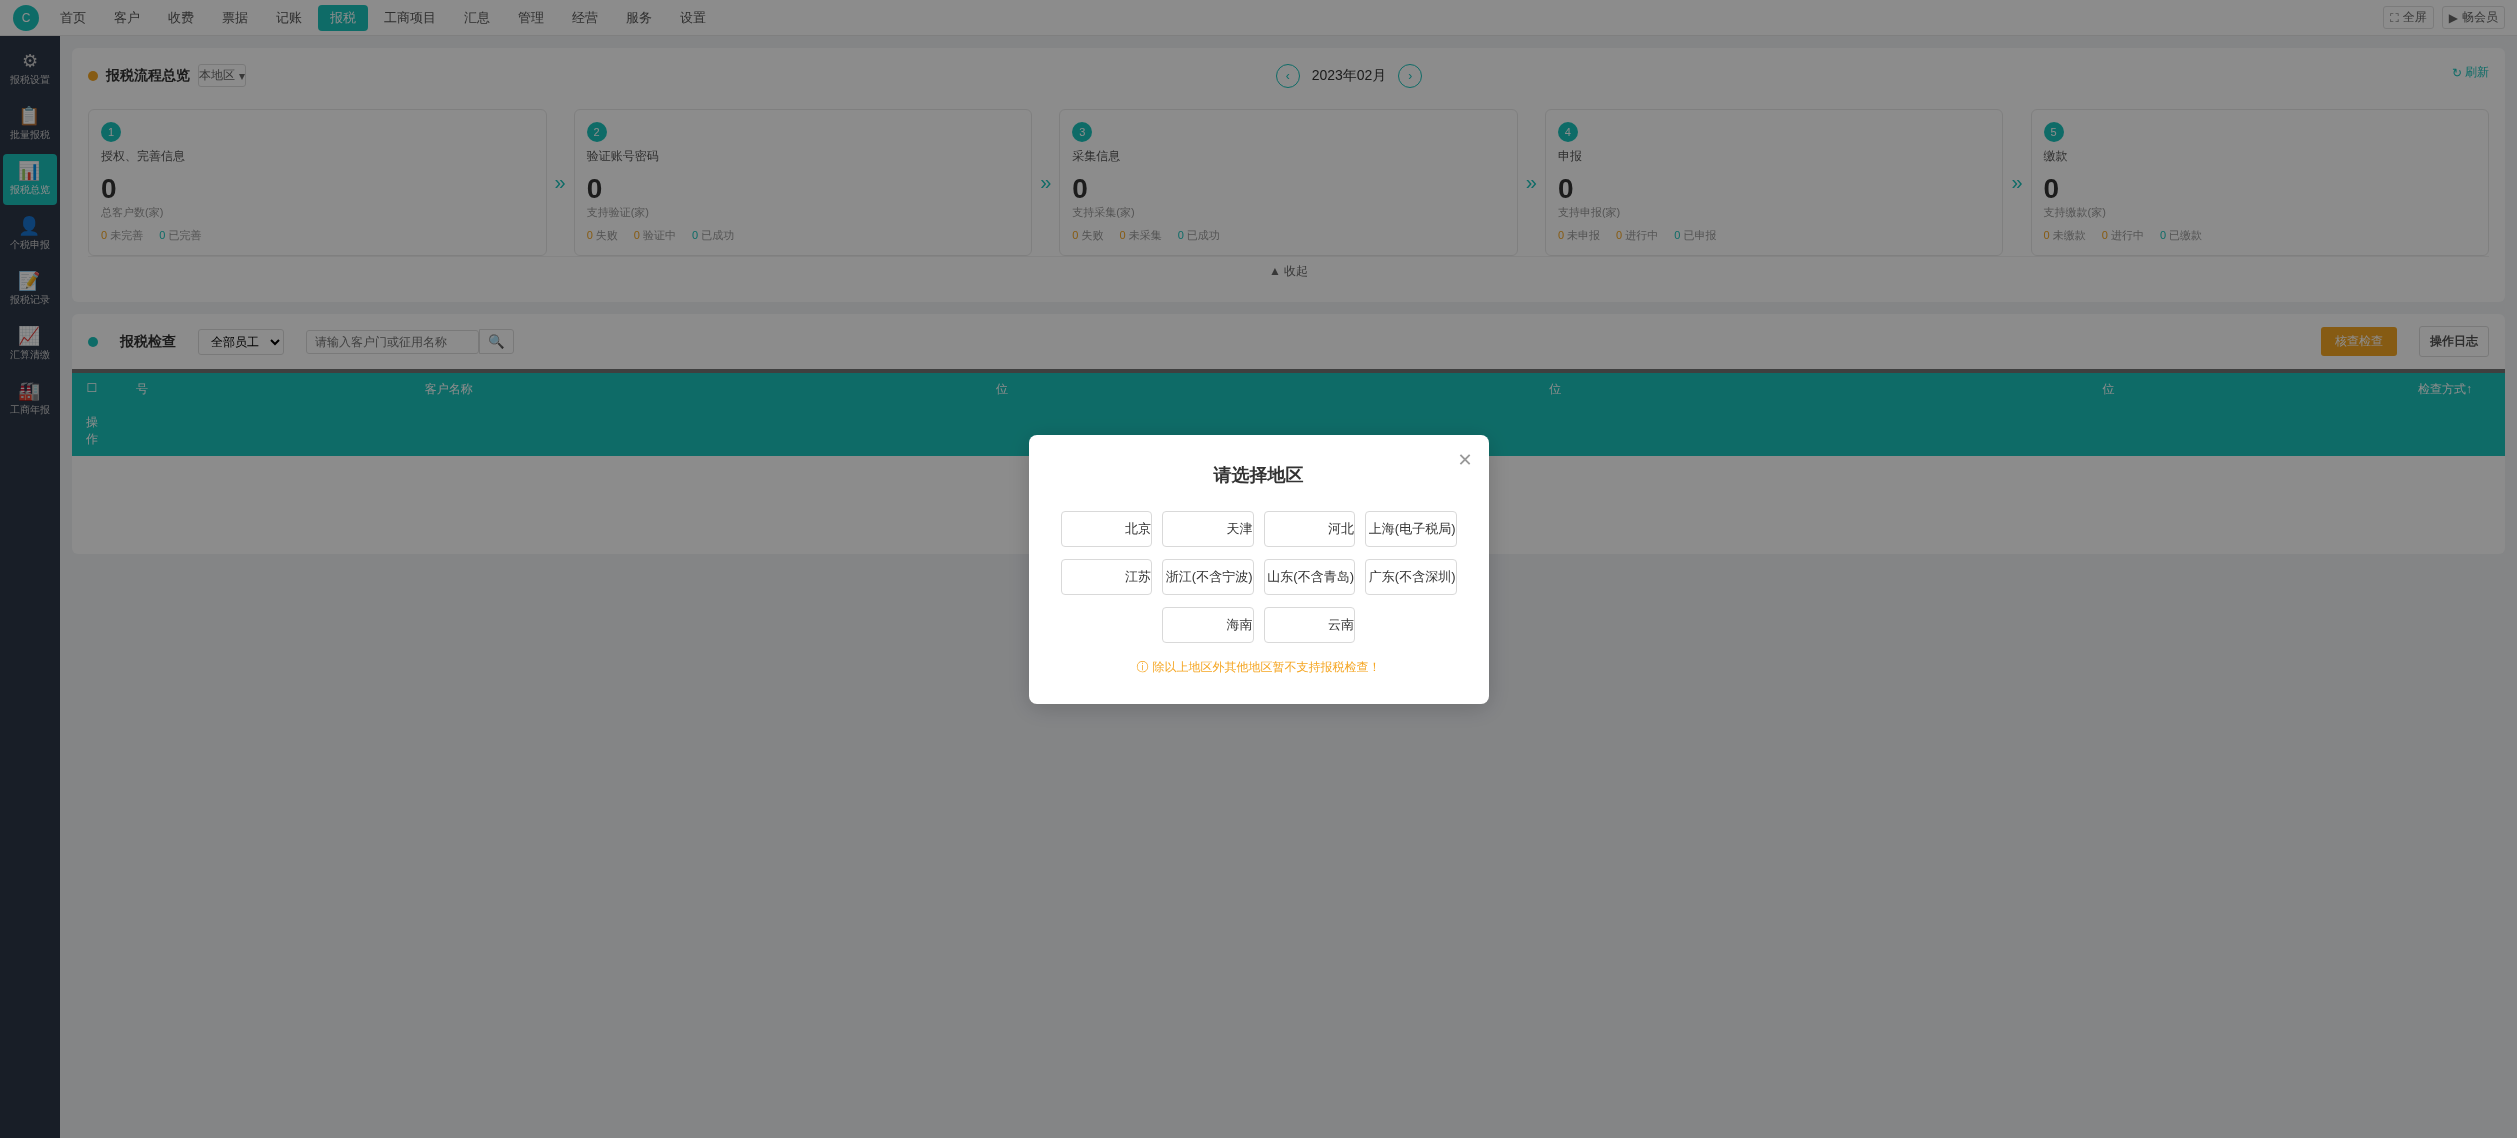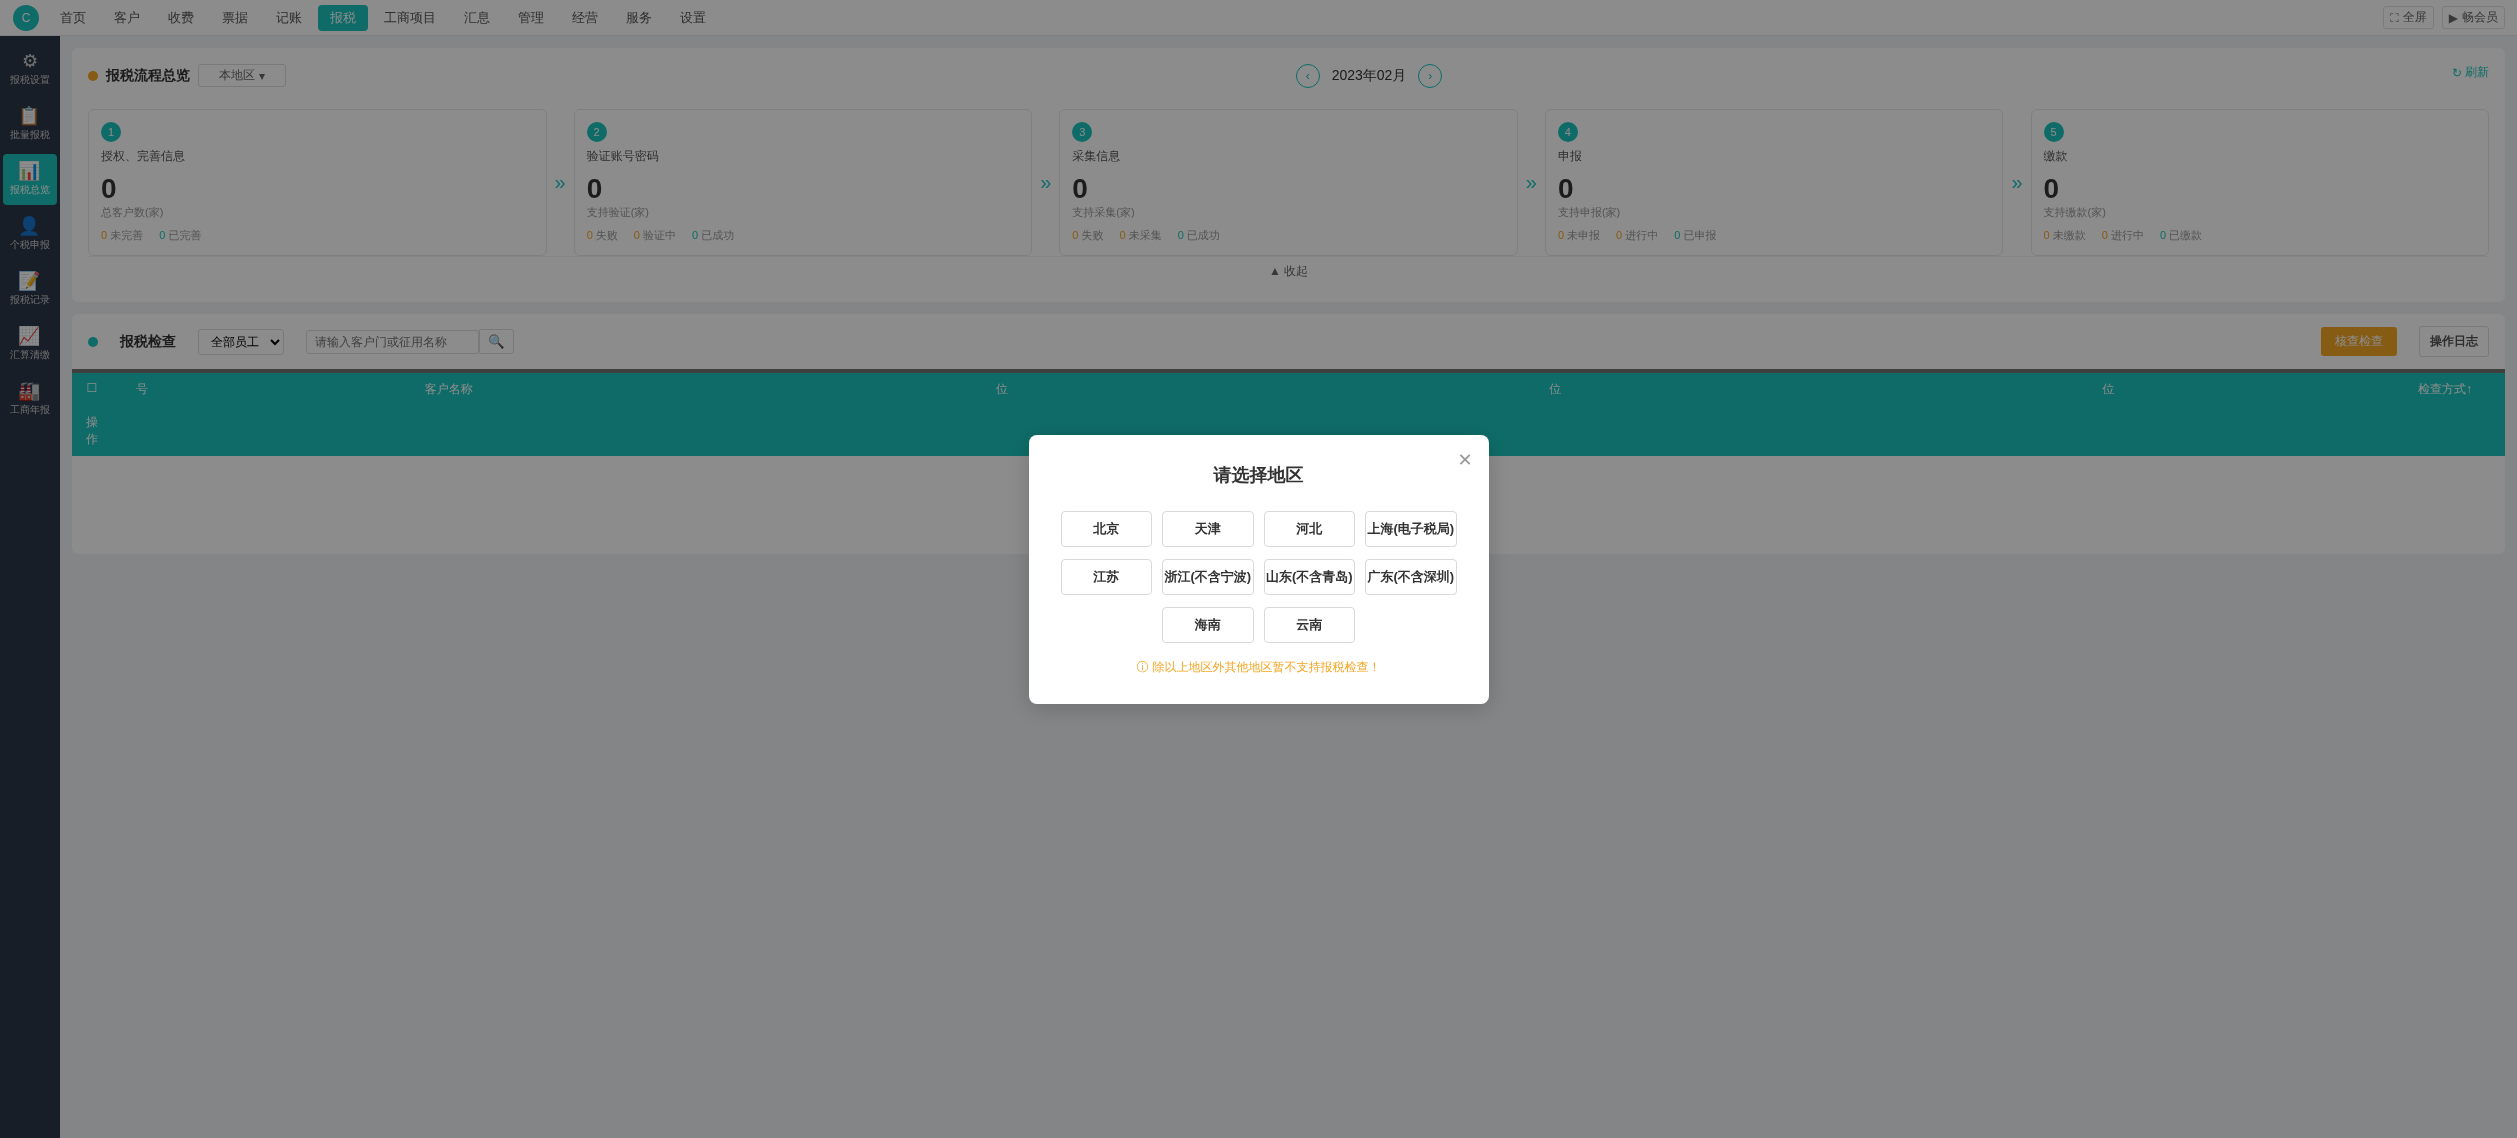--- a/index.html
+++ b/index.html
@@ -119,21 +119,21 @@
       display: inline-block;
     }
     .region-selector {
       display: flex;
       align-items: center;
       gap: 4px;
       cursor: pointer;
       color: #666;
       font-size: 12px;
       border: 1px solid #ddd;
-      padding: 2px 20px;
+      padding: 2px 0;
       border-radius: 3px;
       background: #fff;
     }
 
     
     .progress-section {
       background: #fff;
       border-radius: 6px;
       padding: 16px;
       margin-bottom: 12px;
@@ -361,22 +361,21 @@
       margin-bottom: 16px;
     }
     .region-btn {
       border: 1px solid #d9d9d9;
       background: #fff;
       padding: 8px 0;
       border-radius: 4px;
       cursor: pointer;
       font-size: 13px;
       color: #333;
-      text-align: center;
-      font-weight: bold;
+      text-align: right;
     }
     .modal-warning {
       color: #f5a623;
       font-size: 12px;
       text-align: center;
       display: flex;
       align-items: center;
       justify-content: center;
       gap: 4px;
     }

